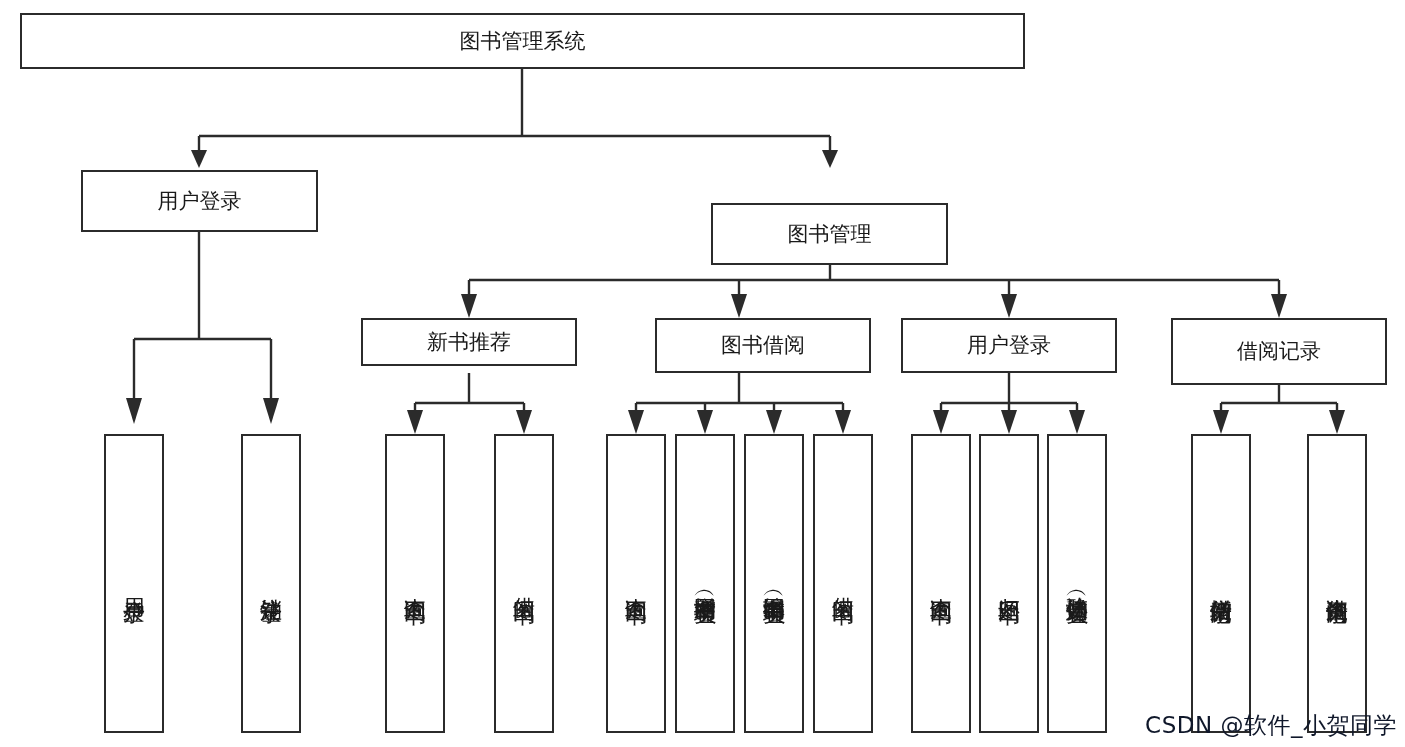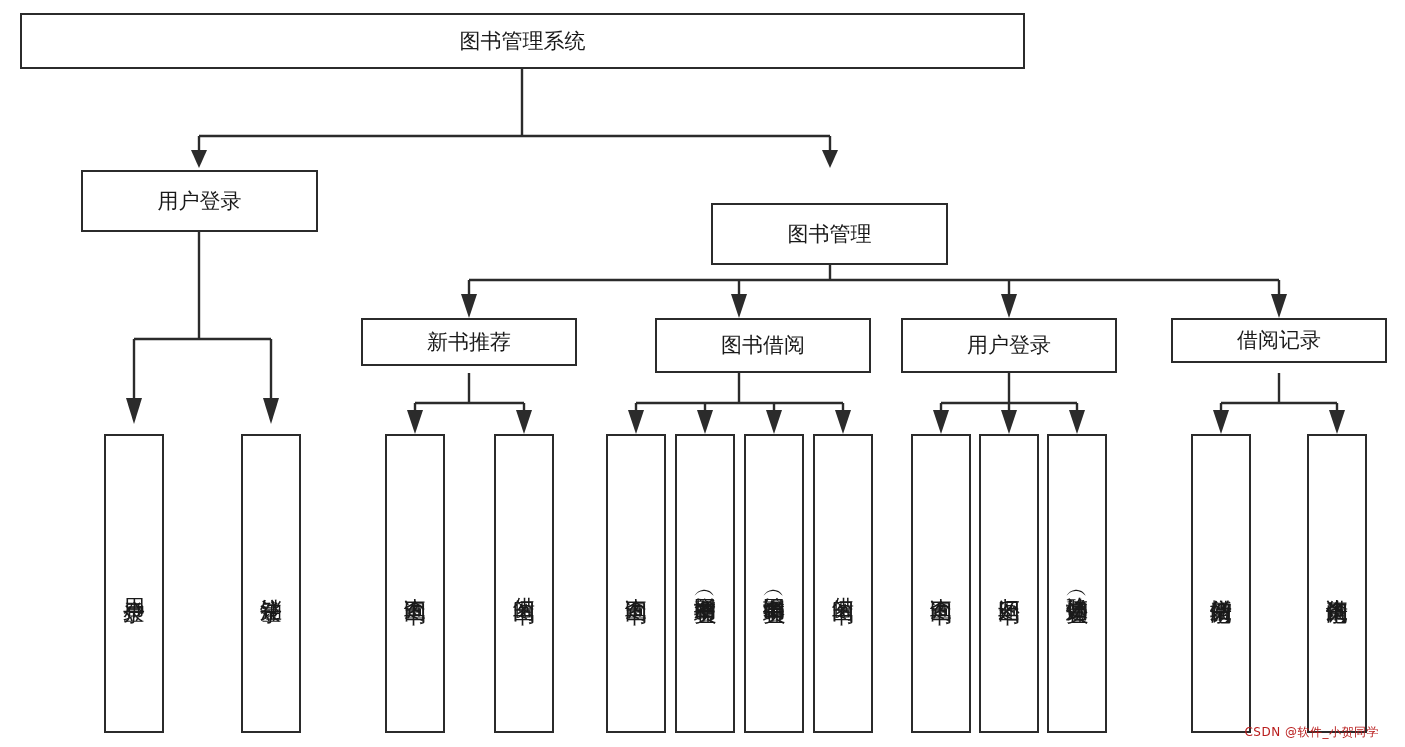--- a/index.html
+++ b/index.html
@@ -44,24 +44,24 @@
     text-orientation:upright;
     font-size:22px;
     letter-spacing:2px;
     line-height:1;
   }
   .v-node.tall .label{
     letter-spacing:1px;
   }
   #watermark{
     position:absolute;
-    right:26px;
+    right:8px;
     bottom:6px;
-    color:#b91c1c;
-    font-size:12px;
+    color:#0f172a;
+    font-size:23px;
     letter-spacing:0.5px;
     white-space:nowrap;
     pointer-events:none;
   }
   svg#edges{
     position:absolute;left:0;top:0;width:1405px;height:747px;
     pointer-events:none;
   }
   svg#edges path, svg#edges line{
     stroke:#2b2b2b;stroke-width:2.4;fill:none;
@@ -156,21 +156,21 @@
   </div>
 
   <div class="node h-node" style="left:631px;top:318px;width:216px;height:55px;margin-left:24px;">
     <span class="label">图书借阅</span>
   </div>
 
   <div class="node h-node" style="left:901px;top:318px;width:216px;height:55px;">
     <span class="label">用户登录</span>
   </div>
 
-  <div class="node h-node" style="left:1171px;top:318px;width:216px;height:45px;">
+  <div class="node h-node" style="left:1171px;top:318px;width:216px;height:67px;">
     <span class="label">借阅记录</span>
   </div>
 
   <div class="node v-node" style="left:104px;top:434px;width:60px;height:299px;">
     <span class="label">用户登录</span>
   </div>
   <div class="node v-node" style="left:241px;top:434px;width:60px;height:299px;">
     <span class="label">注销登录</span>
   </div>
 

